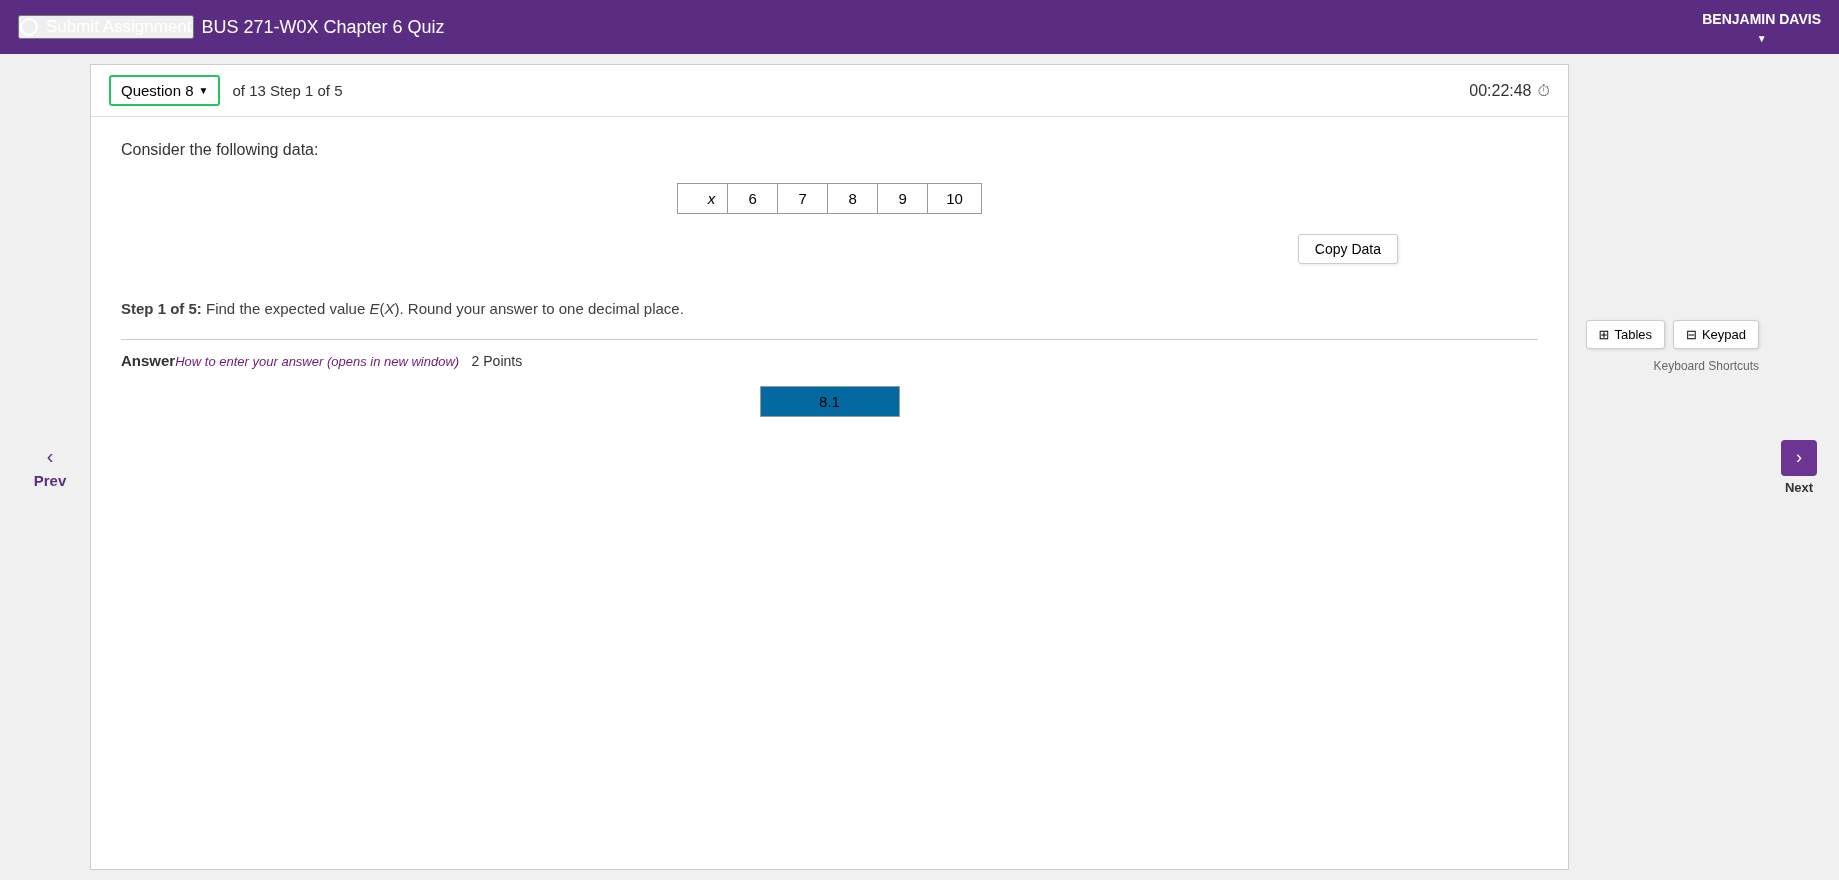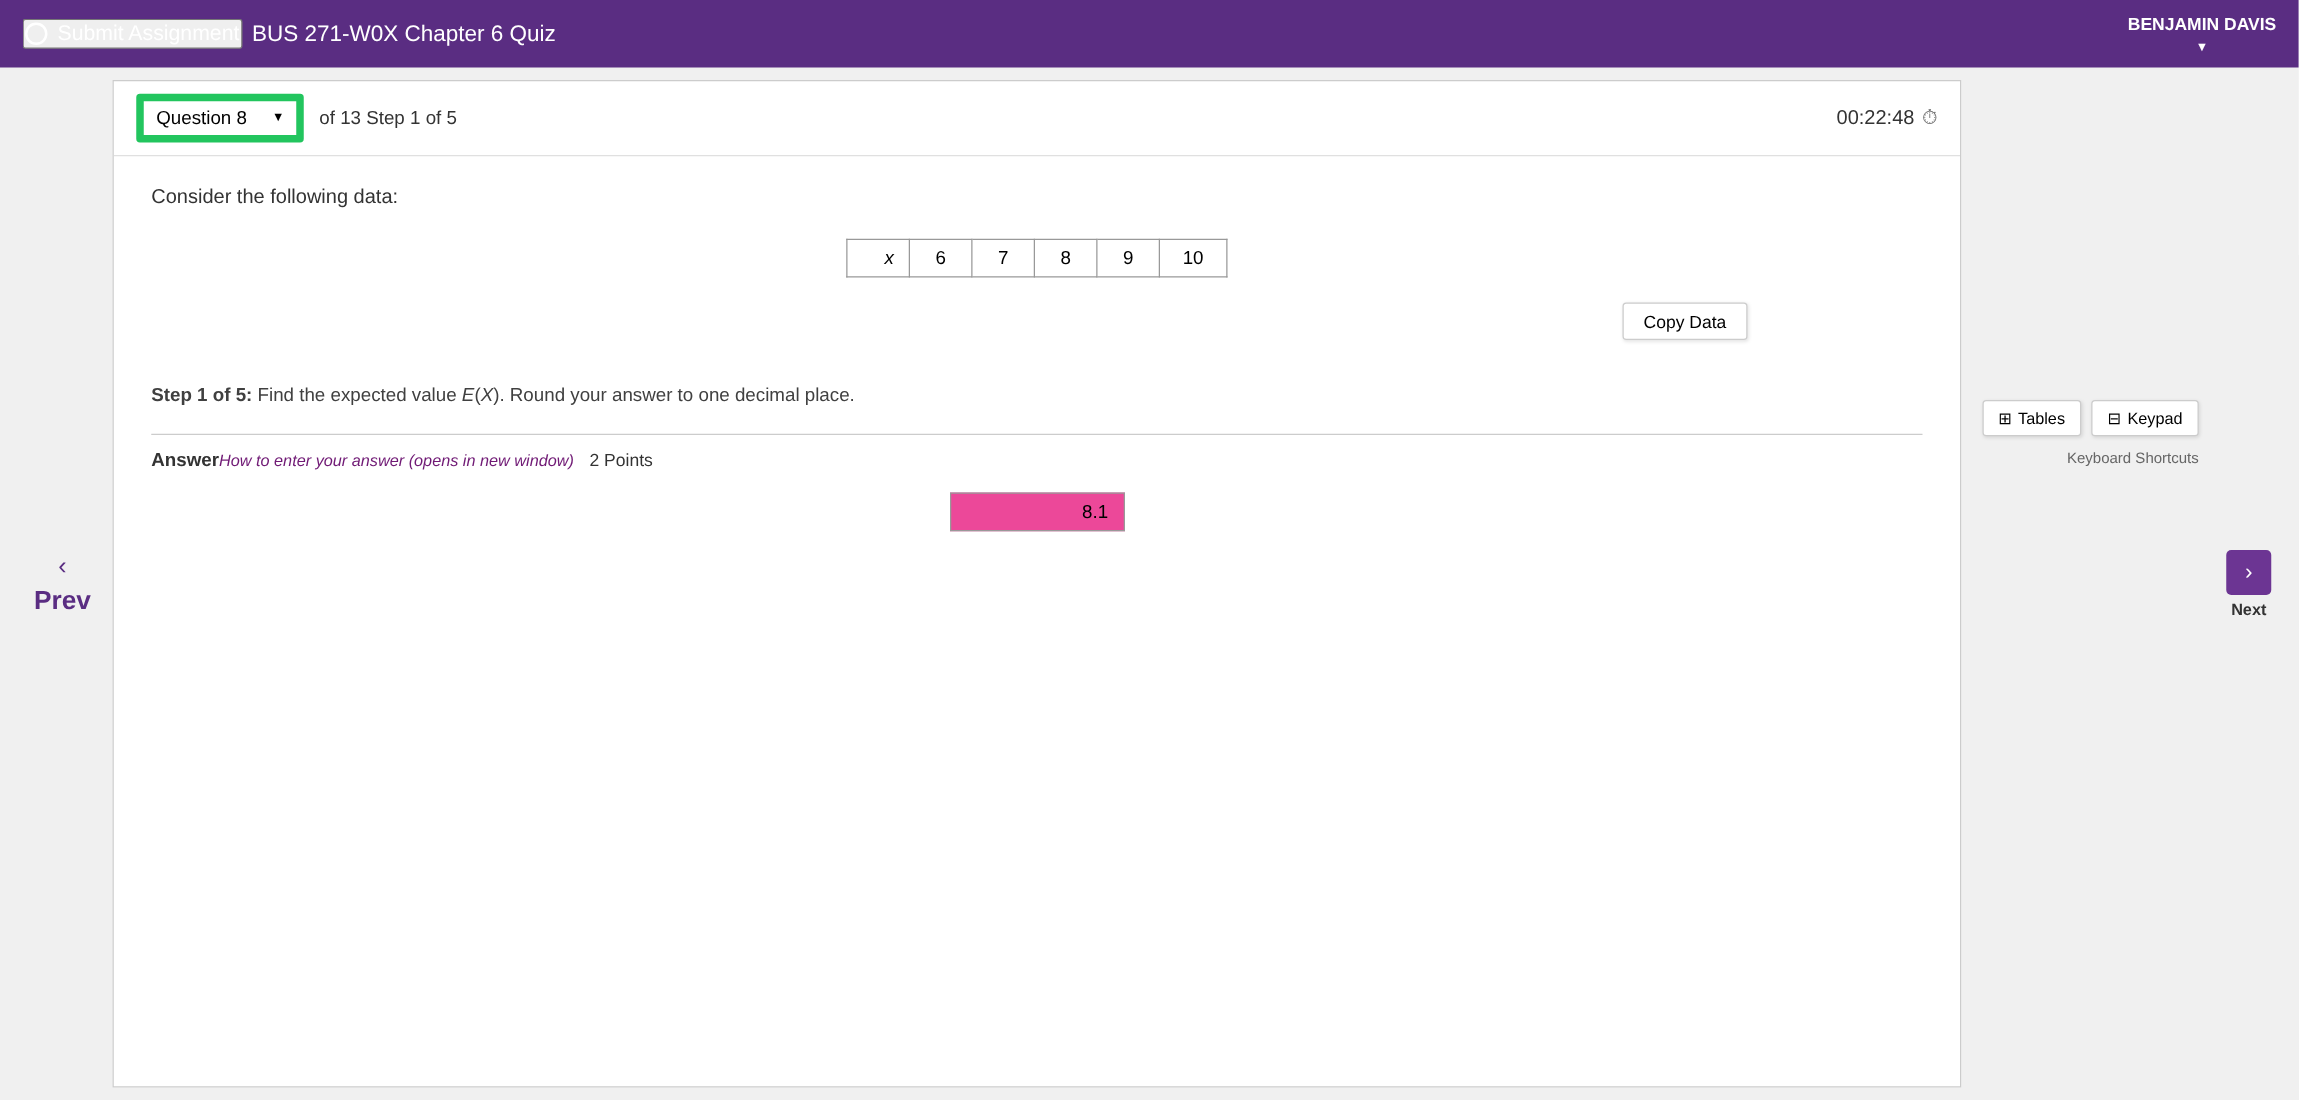--- a/index.html
+++ b/index.html
@@ -51,21 +51,21 @@
 
     
     .left-nav {
       width: 80px;
       display: flex;
       align-items: center;
       justify-content: center;
       flex-shrink: 0;
     }
     .prev-btn {
-      font-size: 21px;
+      font-size: 15px;
       font-weight: bold;
       color: #5a2d82;
       cursor: pointer;
       background: none;
       border: none;
       text-align: center;
     }
 
     
     .content-area {
@@ -83,26 +83,26 @@
     .question-nav {
       display: flex;
       align-items: center;
       padding: 10px 18px;
       border-bottom: 1px solid #e0e0e0;
       gap: 8px;
     }
     .question-selector {
       display: flex;
       align-items: center;
-      border: 6px solid #22c55e;
+      border: 2px solid #22c55e;
       padding: 5px 10px;
       border-radius: 3px;
       cursor: pointer;
       font-size: 15px;
-      gap: 20px;
+      gap: 5px;
       background: white;
     }
     .question-selector .caret { font-size: 10px; }
     .question-of {
       font-size: 15px;
       color: #333;
       margin-left: 4px;
     }
     .timer {
       margin-left: auto;
@@ -202,22 +202,22 @@
     .answer-input-row {
       display: flex;
       justify-content: center;
       margin-top: 16px;
     }
     .answer-input {
       border: 1px solid #999;
       padding: 6px 12px;
       font-size: 15px;
       width: 140px;
-      text-align: right;
-      background: #ec4899;
+      text-align: center;
+      background: #0369a1;
     }
 
     
     .right-sidebar {
       width: 200px;
       flex-shrink: 0;
       display: flex;
       flex-direction: column;
       align-items: flex-end;
       padding: 14px 10px;

